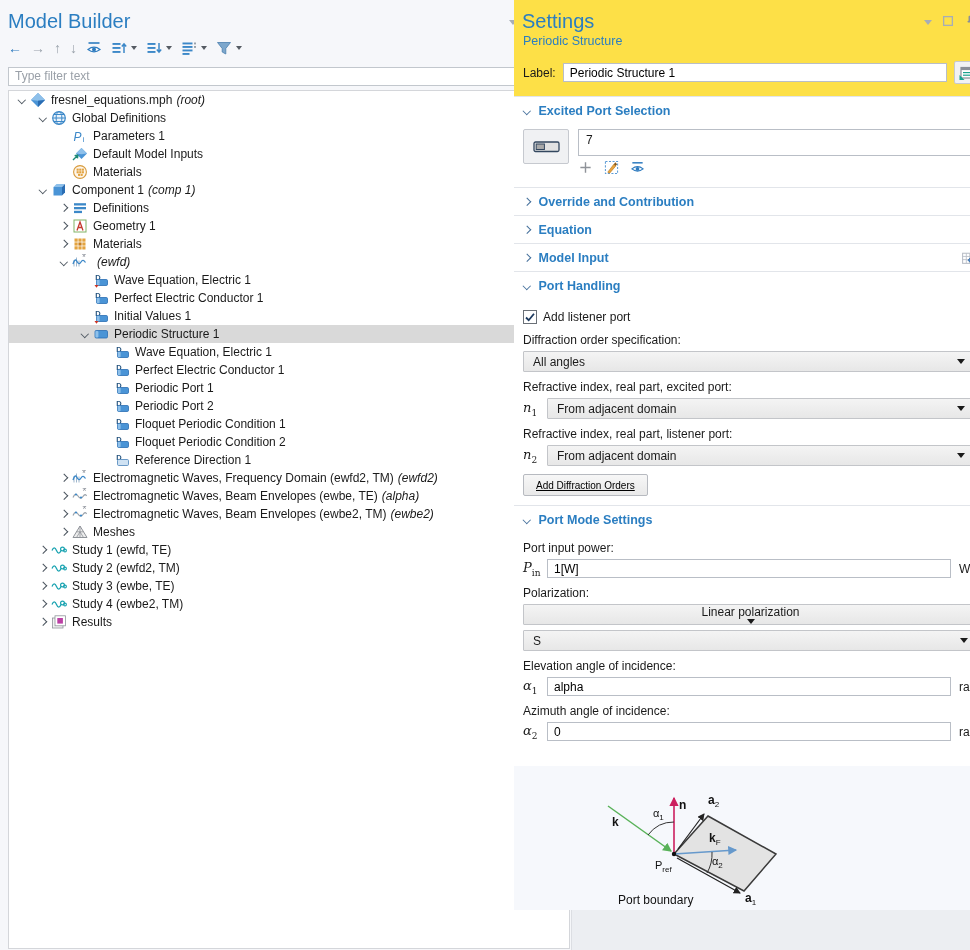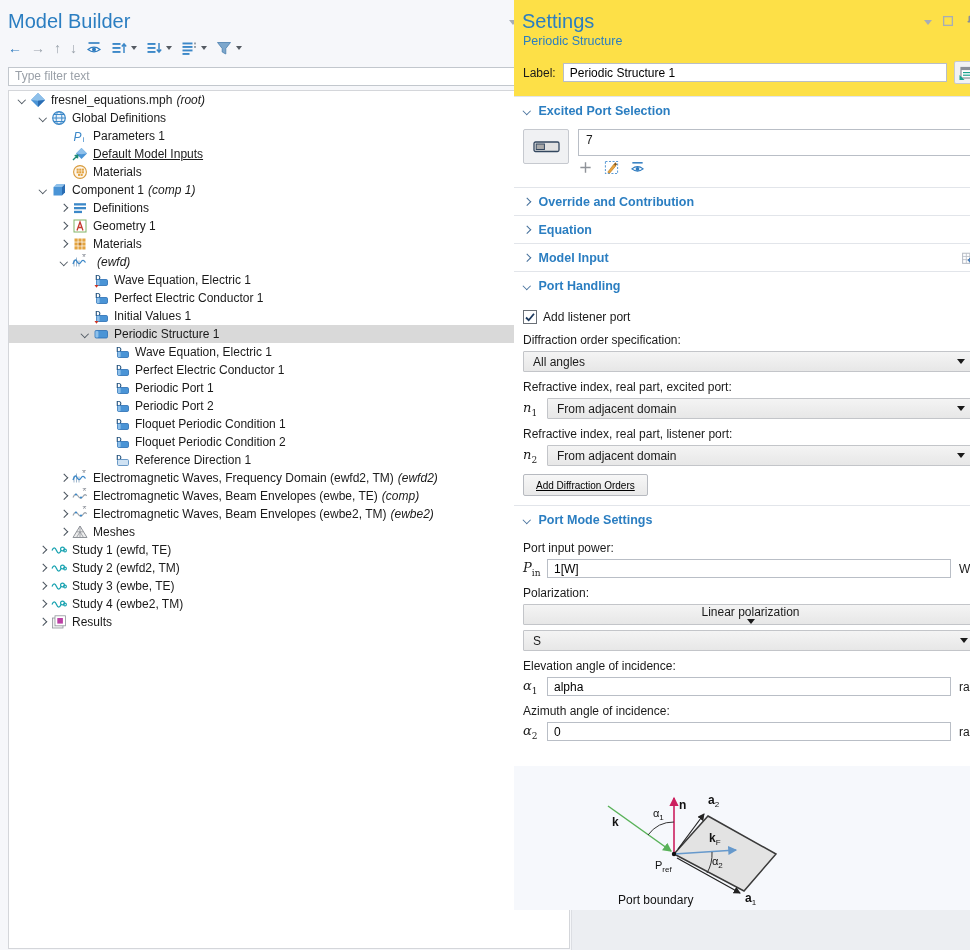--- a/index.html
+++ b/index.html
@@ -222,21 +222,21 @@
         <div class="trow" style="padding-left: 46px;">
           <span class="tchev"></span>
           <span class="ticon">
             <svg viewBox="0 0 16 16">
               <text x="1.5" y="12.5" font-size="12" font-style="italic" fill="#3c88c8" font-family="DejaVu Serif,serif">P</text>
               <text x="10.5" y="13.5" font-size="8" fill="#3c88c8">i</text>
             </svg>
           </span>
           <span class="tlabel">Parameters 1</span>
         </div>
-        <div class="trow" style="padding-left: 46px; text-decoration: underline;">
+        <div class="trow" style="padding-left: 46px;">
           <span class="tchev"></span>
           <span class="ticon">
             <svg viewBox="0 0 16 16">
               <polygon points="9.5,2 15,7.5 9.5,13 4,7.5" fill="#4a94d6"></polygon>
               <polygon points="9.5,2 15,7.5 9.5,8.2 4,7.5" fill="#8ec0ea"></polygon>
               <path d="M1,14 L6,9 M6,9 l-3.4,0.6 M6,9 l-0.6,3.4" stroke="#1d8a76" stroke-width="1.4" fill="none"></path>
             </svg>
           </span>
           <span class="tlabel">Default Model Inputs</span>
         </div>
@@ -477,21 +477,21 @@
           </span>
           <span class="ticon">
             <svg viewBox="0 0 16 16">
               <path d="M1,9.5 Q3.5,4 6,8 T11,8.5 T14.5,8" stroke="#9aa2ab" stroke-width="1.2" fill="none"></path>
               <circle cx="4" cy="6.5" r="1.1" fill="#3c88c8"></circle>
               <circle cx="9" cy="9.5" r="1.1" fill="#3c88c8"></circle>
               <text x="10.5" y="6.5" font-size="10" fill="#8a8f98">*</text>
             </svg>
           </span>
           <span class="tlabel">Electromagnetic Waves, Beam Envelopes (ewbe, TE)</span>
-          <span class="tsuffix">(comp)</span>
+          <span class="tsuffix">(alpha)</span>
         </div>
         <div class="trow" style="padding-left: 46px;">
           <span class="tchev">
             <i class="chev right"></i>
           </span>
           <span class="ticon">
             <svg viewBox="0 0 16 16">
               <path d="M1,9.5 Q3.5,4 6,8 T11,8.5 T14.5,8" stroke="#9aa2ab" stroke-width="1.2" fill="none"></path>
               <circle cx="4" cy="6.5" r="1.1" fill="#3c88c8"></circle>
               <circle cx="9" cy="9.5" r="1.1" fill="#3c88c8"></circle>

